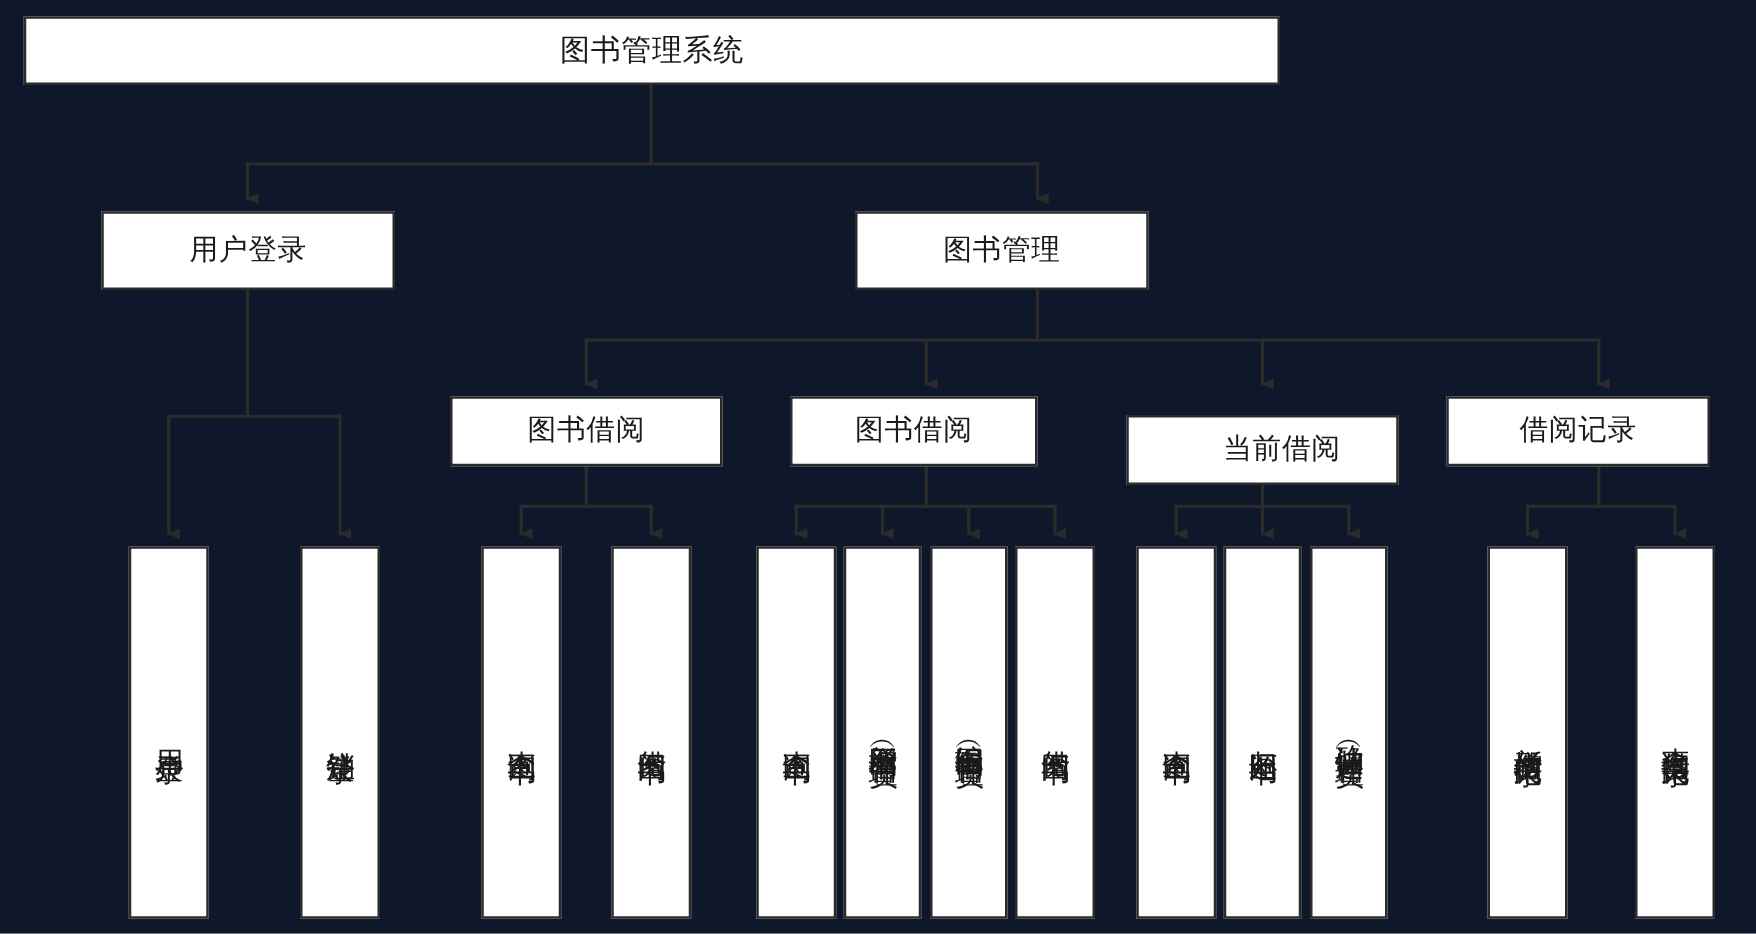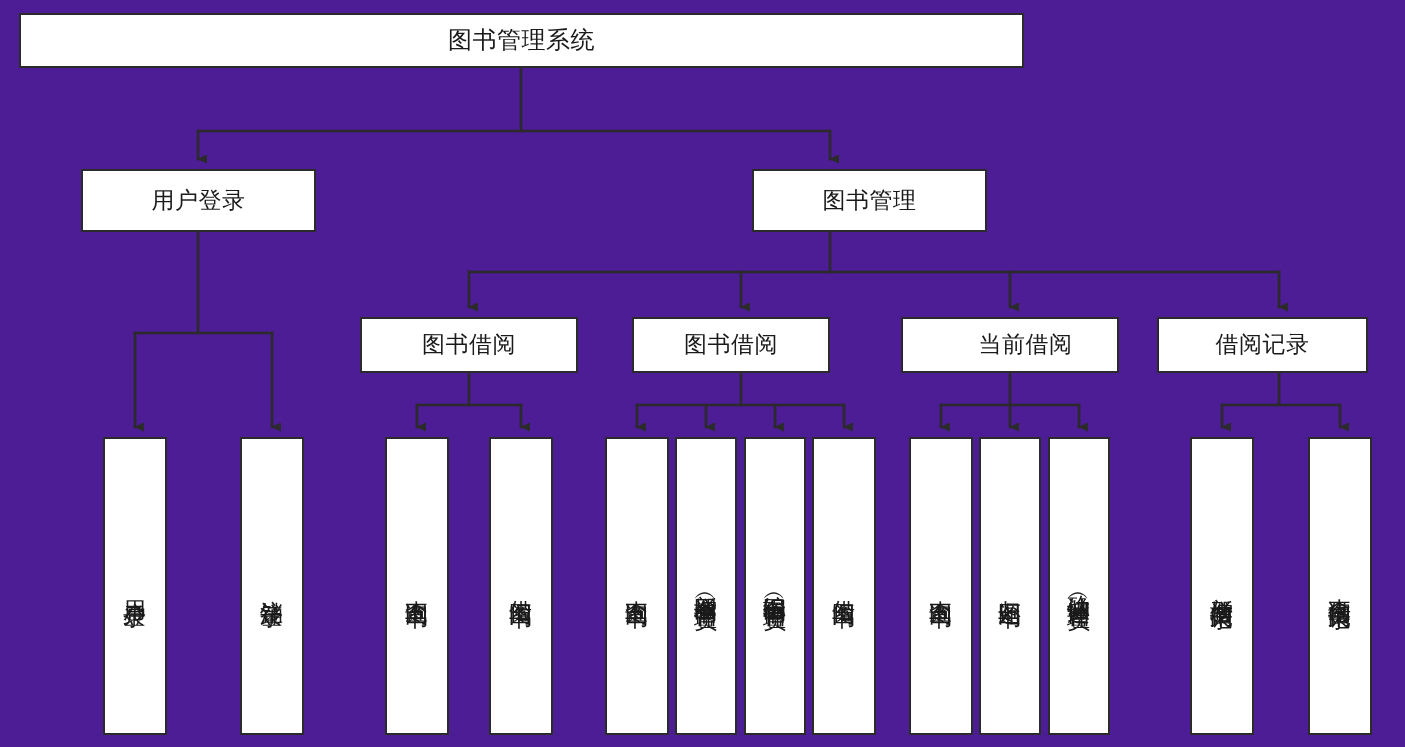--- a/index.html
+++ b/index.html
@@ -8,21 +8,21 @@
     padding: 0;
     background: #ffffff;
   }
   body {
     font-family: "DejaVu Sans", "Liberation Sans", sans-serif;
   }
   #canvas {
     position: relative;
     width: 1405px;
     height: 747px;
-    background: #4c1d95;
+    background: #0f172a;
     overflow: hidden;
   }
   #edges {
     position: absolute;
     left: 0;
     top: 0;
     width: 1405px;
     height: 747px;
     pointer-events: none;
   }
@@ -129,31 +129,31 @@
     </g>
   </svg>
 
   <div class="node horiz root" style="left:19px; top:13px; width:1005px; height:55px;">
     <span class="label">图书管理系统</span>
   </div>
 
   <div class="node horiz" style="left:81px; top:169px; width:235px; height:63px;">
     <span class="label">用户登录</span>
   </div>
-  <div class="node horiz" style="left:752px; top:169px; width:235px; height:63px;">
+  <div class="node horiz" style="left:684px; top:169px; width:235px; height:63px;">
     <span class="label">图书管理</span>
   </div>
 
   <div class="node horiz" style="left:360px; top:317px; width:218px; height:56px;">
     <span class="label">图书借阅</span>
   </div>
   <div class="node horiz" style="left:632px; top:317px; width:198px; height:56px;">
     <span class="label">图书借阅</span>
   </div>
-  <div class="node horiz" style="left:901px; top:317px; width:218px; height:56px;padding-left:31px;">
+  <div class="node horiz" style="left:901px; top:332px; width:218px; height:56px;padding-left:31px;">
     <span class="label">当前借阅</span>
   </div>
   <div class="node horiz" style="left:1157px; top:317px; width:211px; height:56px;">
     <span class="label">借阅记录</span>
   </div>
 
   <div class="node vert" style="left:103px; top:437px; width:64px; height:298px;">
     <span class="label">用户登录</span>
   </div>
   <div class="node vert" style="left:240px; top:437px; width:64px; height:298px;">

